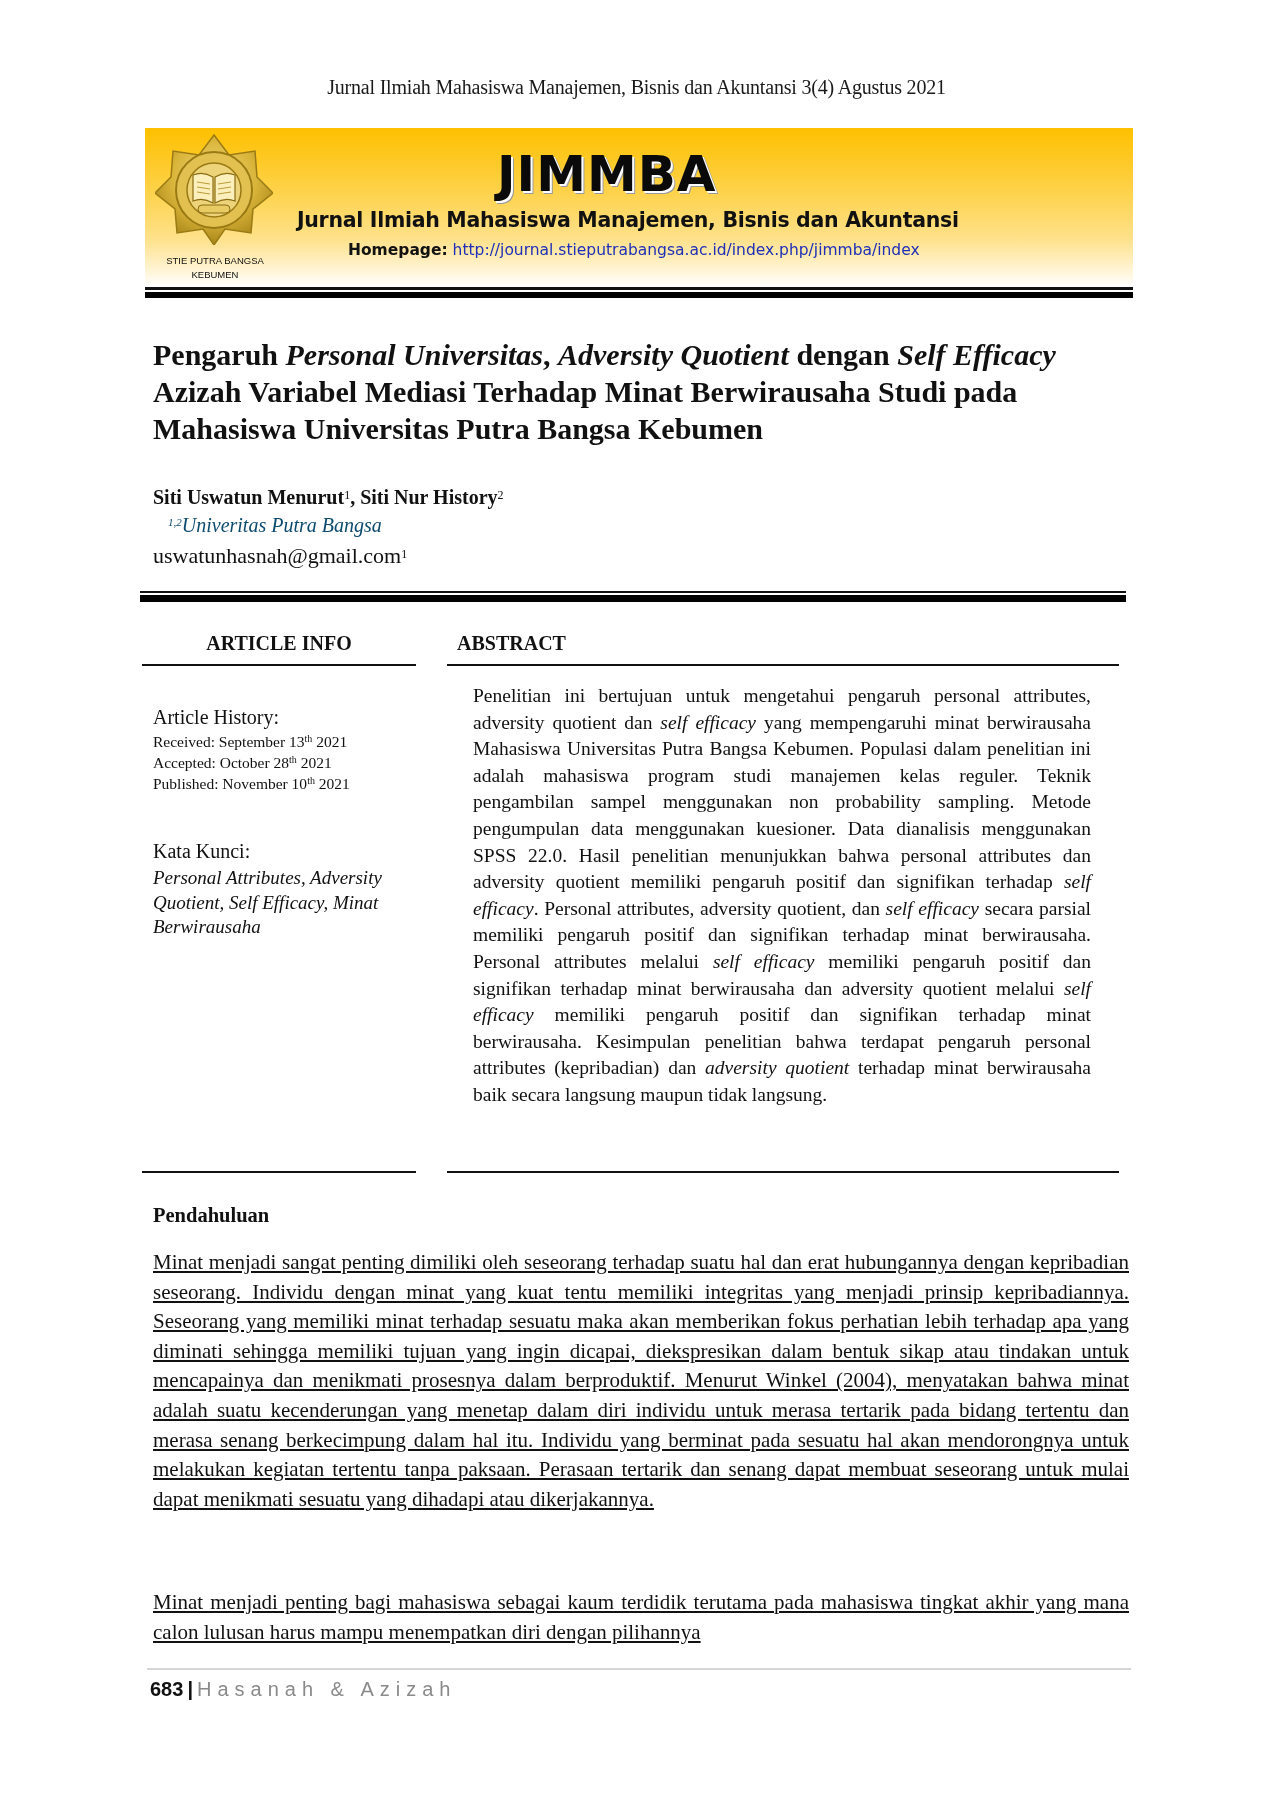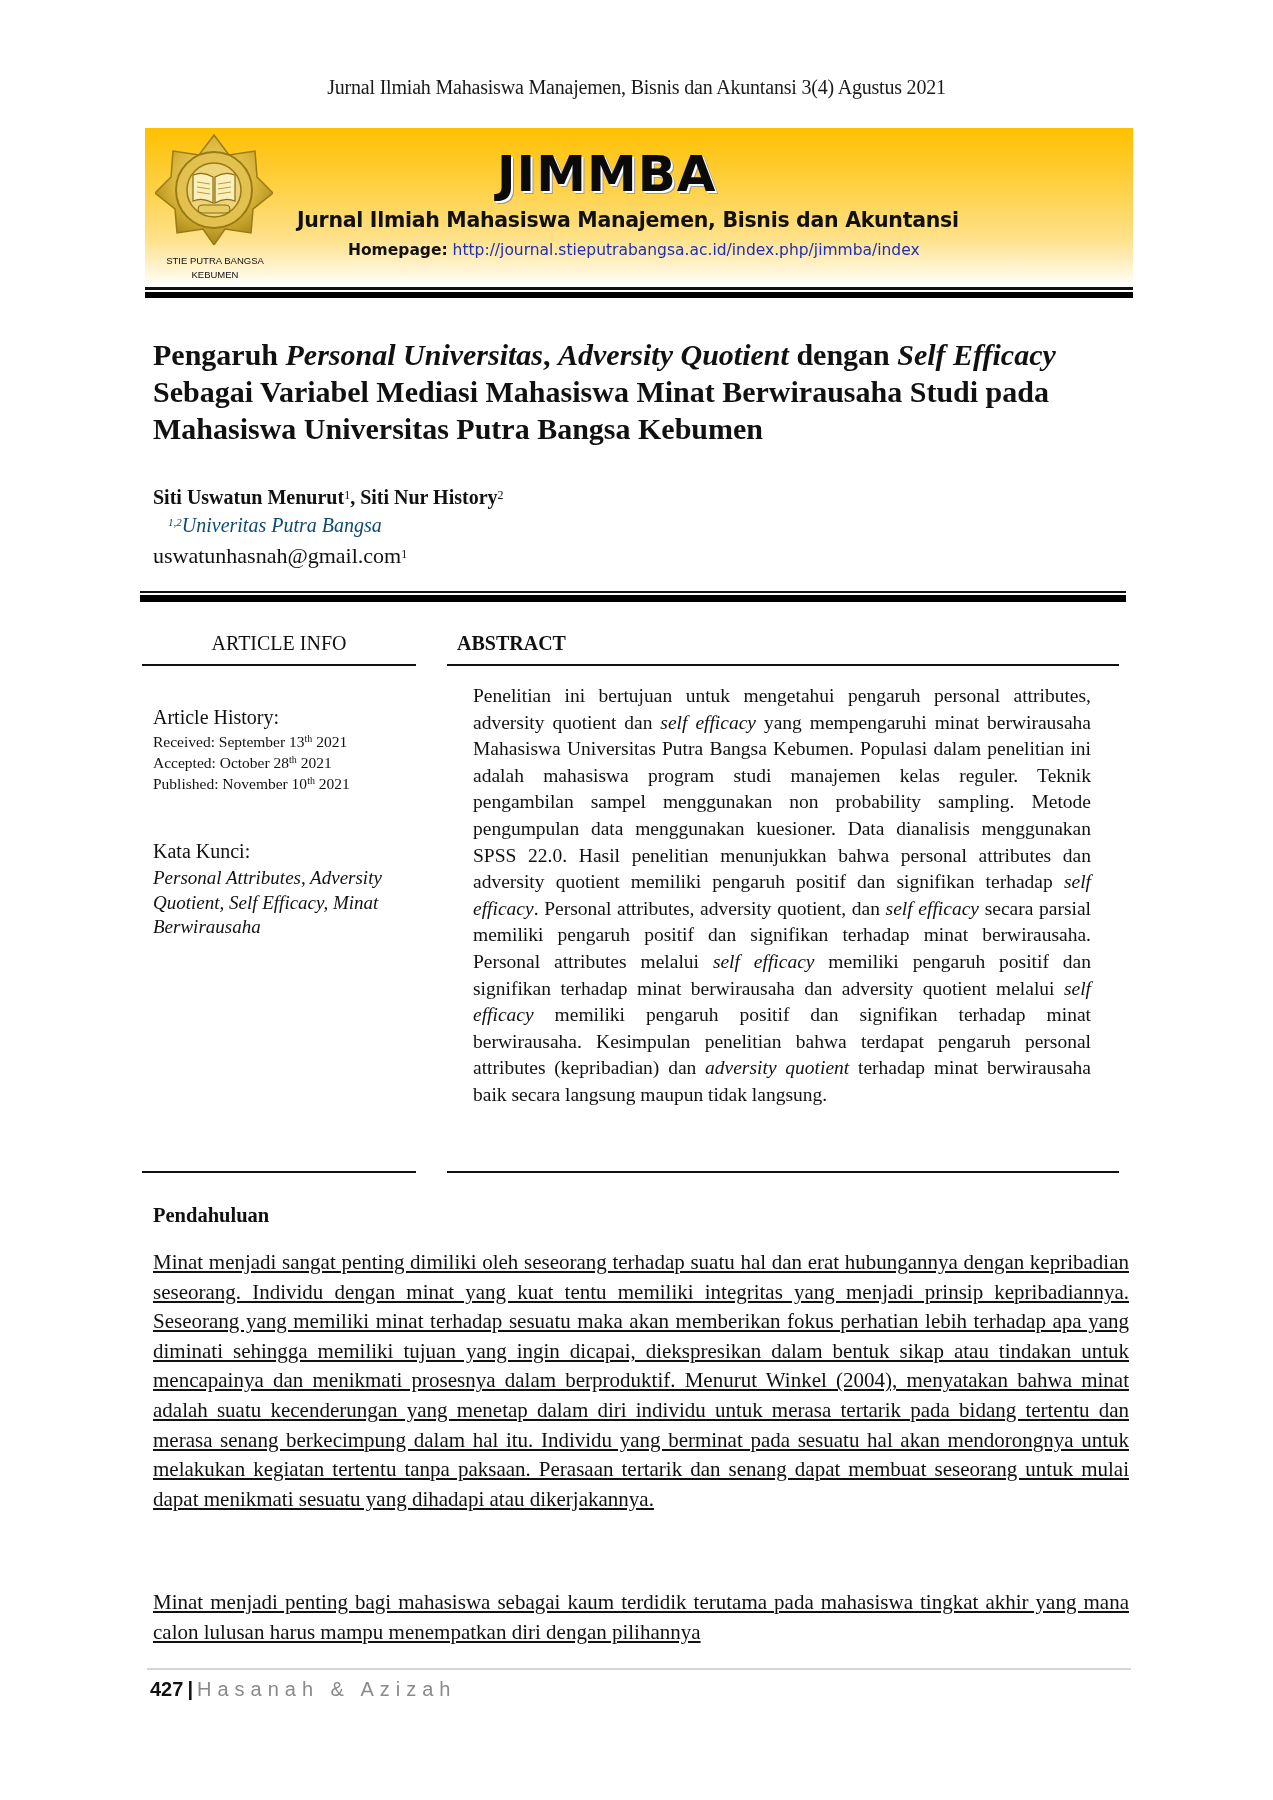--- a/index.html
+++ b/index.html
@@ -26,21 +26,21 @@
 
   .authors { left: 153px; top: 486px; font-size: 20px; font-weight: bold; color: #111; }
   .authors sup, .email sup { font-size: 12px; vertical-align: 5px; font-weight: normal; }
   .affil { left: 168px; top: 514px; font-size: 20px; font-style: italic; color: #0c4a6e; }
   .affil sup { font-size: 11px; vertical-align: 6px; font-style: italic; }
   .email { left: 153px; top: 543px; font-size: 22px; color: #111; }
 
   .rule-thin-2 { left: 140px; top: 591px; width: 986px; height: 2px; background: #111; }
   .rule-thick-2 { left: 140px; top: 595px; width: 986px; height: 7px; background: #000; }
 
-  .ai-head { left: 142px; top: 632px; width: 274px; text-align: center; font-size: 20px; font-weight: normal; color: #111; }
+  .ai-head { left: 142px; top: 632px; width: 274px; text-align: center; font-size: 20px; font-weight: bold; color: #111; }
   .ai-rule-top { left: 142px; top: 664px; width: 274px; height: 2px; background: #111; }
   .ab-head { left: 457px; top: 632px; font-size: 20px; font-weight: bold; color: #111; }
   .ab-rule-top { left: 447px; top: 664px; width: 672px; height: 2px; background: #111; }
 
   .history-title { left: 153px; top: 706px; font-size: 20px; color: #111; }
   .history-item { left: 153px; font-size: 15.5px; color: #111; }
   .history-item sup { font-size: 10px; vertical-align: 5px; }
   .kk-title { left: 153px; top: 840px; font-size: 20px; color: #111; }
   .kk-words { left: 153px; top: 866px; width: 240px; font-size: 19px; font-style: italic; line-height: 24.5px; color: #111; }
 
@@ -98,21 +98,21 @@
   <div>KEBUMEN</div>
 </div>
 
 <div class="abs jimmba">JIMMBA</div>
 <div class="abs journal-full">Jurnal Ilmiah Mahasiswa Manajemen, Bisnis dan Akuntansi</div>
 <div class="abs homepage">
   <span class="lbl">Homepage:</span>
   <span class="url">http://journal.stieputrabangsa.ac.id/index.php/jimmba/index</span>
 </div>
 
-<div class="abs title"><span>Pengaruh </span><i>Personal Universitas</i><span>, </span><i>Adversity Quotient</i><span> dengan </span><i>Self Efficacy</i><span> Sebagai Variabel Mediasi Mahasiswa Minat Berwirausaha Studi pada Mahasiswa Universitas Putra Bangsa Kebumen</span></div>
+<div class="abs title"><span>Pengaruh </span><i>Personal Universitas</i><span>, </span><i>Adversity Quotient</i><span> dengan </span><i>Self Efficacy</i><span> Azizah Variabel Mediasi Terhadap Minat Berwirausaha Studi pada Mahasiswa Universitas Putra Bangsa Kebumen</span></div>
 
 <div class="abs authors"><span>Siti Uswatun Menurut</span><sup>1</sup><span>, </span><span>Siti Nur History</span><sup>2</sup></div>
 <div class="abs affil"><sup>1,2</sup><span>Univeritas Putra Bangsa</span></div>
 <div class="abs email"><span>uswatunhasnah@gmail.com</span><sup>1</sup></div>
 
 <div class="abs rule-thin-2"></div>
 <div class="abs rule-thick-2"></div>
 
 <div class="abs ai-head">ARTICLE INFO</div>
 <div class="abs ai-rule-top"></div>
@@ -132,13 +132,13 @@
 <div class="abs abstract-body">
     <p><span>Penelitian ini bertujuan untuk mengetahui pengaruh personal attributes, adversity quotient dan </span><i>self efficacy</i><span> yang mempengaruhi minat berwirausaha Mahasiswa Universitas Putra Bangsa Kebumen. Populasi dalam penelitian ini adalah mahasiswa program studi manajemen kelas reguler. Teknik pengambilan sampel menggunakan non probability sampling. Metode pengumpulan data menggunakan kuesioner. Data dianalisis menggunakan SPSS 22.0. Hasil penelitian menunjukkan bahwa personal attributes dan adversity quotient memiliki pengaruh positif dan signifikan terhadap </span><i>self efficacy</i><span>. Personal attributes, adversity quotient, dan </span><i>self efficacy</i><span> secara parsial memiliki pengaruh positif dan signifikan terhadap minat berwirausaha. Personal attributes melalui </span><i>self efficacy</i><span> memiliki pengaruh positif dan signifikan terhadap minat berwirausaha dan adversity quotient melalui </span><i>self efficacy</i><span> memiliki pengaruh positif dan signifikan terhadap minat berwirausaha. Kesimpulan penelitian bahwa terdapat pengaruh personal attributes (kepribadian) dan </span><i>adversity quotient</i><span> terhadap minat berwirausaha baik secara langsung maupun tidak langsung.</span></p>
   </div>
 <div class="abs ab-rule-bot"></div>
 
 <div class="abs section-head">Pendahuluan</div>
 <p class="abs para para1">Minat menjadi sangat penting dimiliki oleh seseorang terhadap suatu hal dan erat hubungannya dengan kepribadian seseorang. Individu dengan minat yang kuat tentu memiliki integritas yang menjadi prinsip kepribadiannya. Seseorang yang memiliki minat terhadap sesuatu maka akan memberikan fokus perhatian lebih terhadap apa yang diminati sehingga memiliki tujuan yang ingin dicapai, diekspresikan dalam bentuk sikap atau tindakan untuk mencapainya dan menikmati prosesnya dalam berproduktif. Menurut Winkel (2004), menyatakan bahwa minat adalah suatu kecenderungan yang menetap dalam diri individu untuk merasa tertarik pada bidang tertentu dan merasa senang berkecimpung dalam hal itu. Individu yang berminat pada sesuatu hal akan mendorongnya untuk melakukan kegiatan tertentu tanpa paksaan. Perasaan tertarik dan senang dapat membuat seseorang untuk mulai dapat menikmati sesuatu yang dihadapi atau dikerjakannya.</p>
 <p class="abs para para2">Minat menjadi penting bagi mahasiswa sebagai kaum terdidik terutama pada mahasiswa tingkat akhir yang mana calon lulusan harus mampu menempatkan diri dengan pilihannya</p>
 
 <div class="abs footer-rule"></div>
-<div class="abs footer"><span class="pg">427</span><span class="bar">|</span><span class="auth">Hasanah &amp; Azizah</span></div>
+<div class="abs footer"><span class="pg">683</span><span class="bar">|</span><span class="auth">Hasanah &amp; Azizah</span></div>
 
 </body></html>

